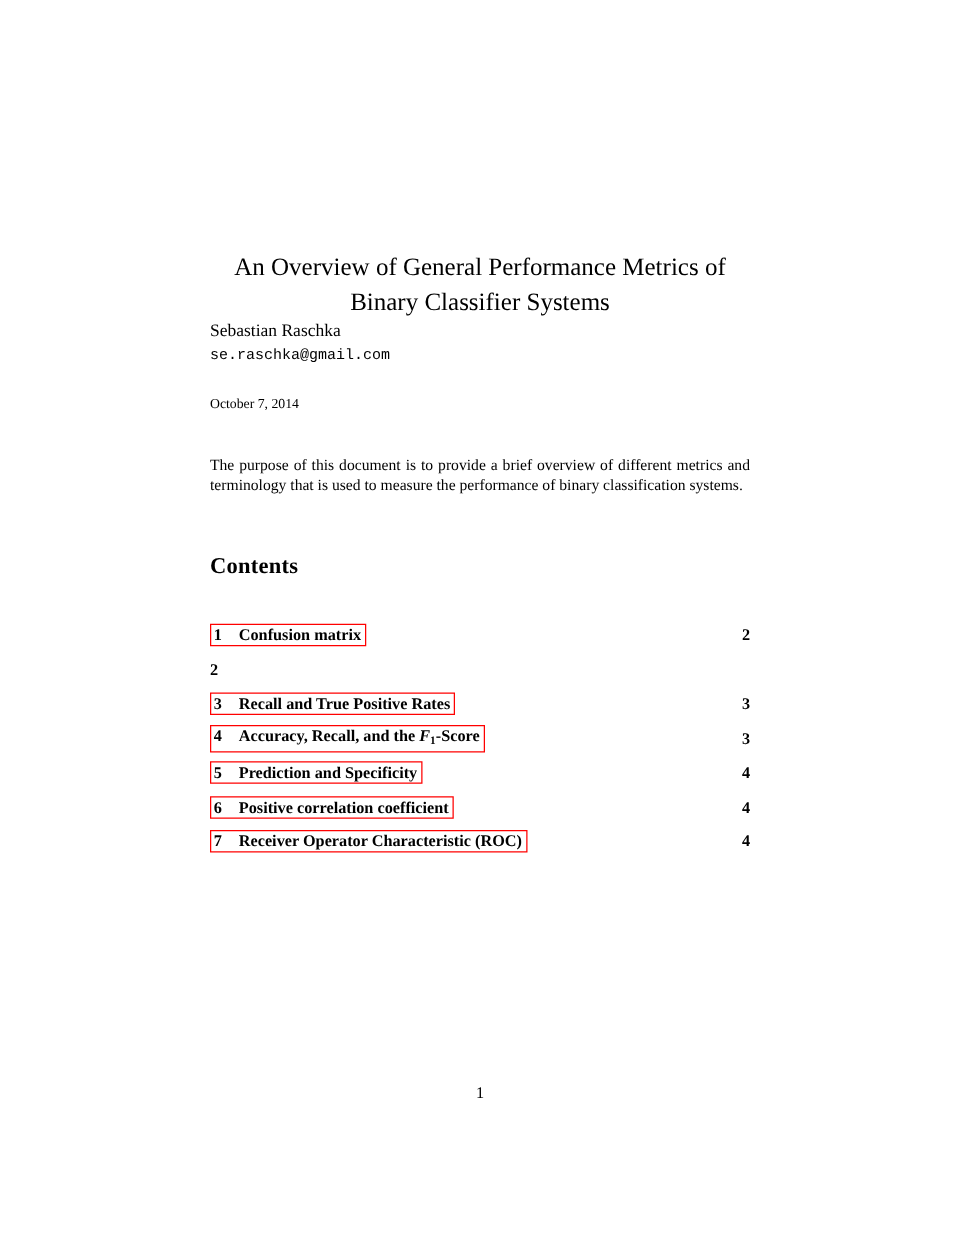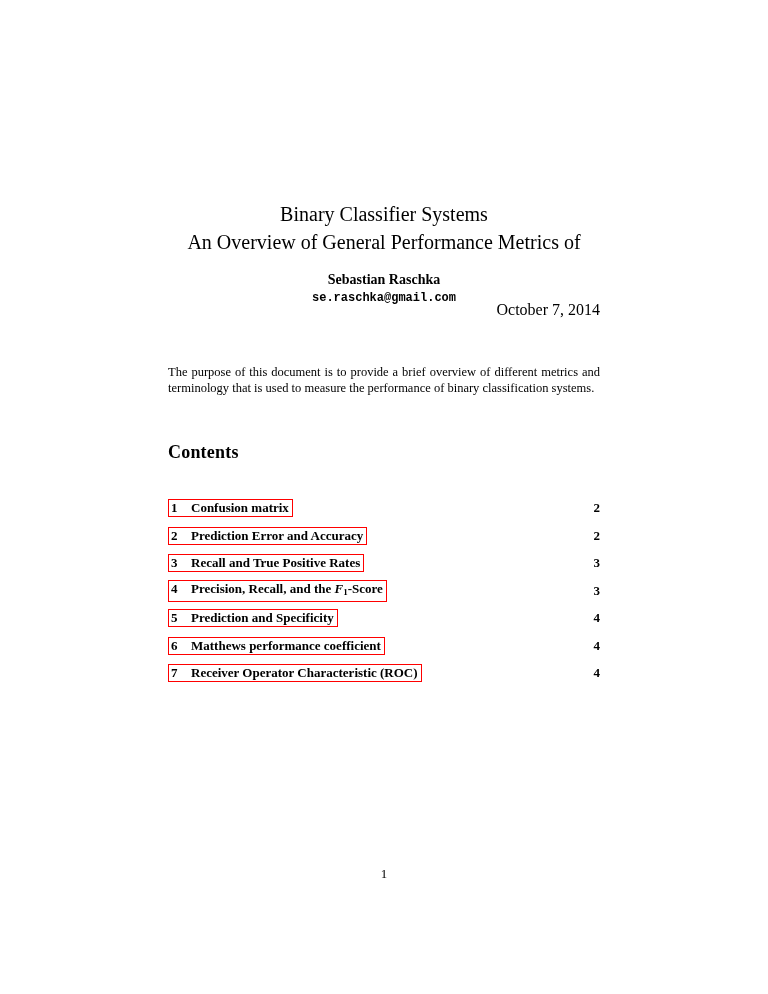--- a/index.html
+++ b/index.html
@@ -22,36 +22,35 @@
   }
 
   .title-block {
     top: 200px;
     text-align: center;
     font-size: 20px;
     line-height: 28px;
   }
 
   .author-block {
-    top: 271px;
-    text-align: center;
+    top: 257px;
+    text-align: left;
     font-size: 14px;
     line-height: 18px;
-    font-weight: bold;
   }
   .email-line {
     font-family: "Liberation Mono", "DejaVu Sans Mono", monospace;
     font-size: 12px;
     line-height: 18px;
   }
 
   .date-block {
-    top: 301px;
-    text-align: right;
-    font-size: 16px;
+    top: 317px;
+    text-align: left;
+    font-size: 11px;
   }
 
   .abstract-block {
     top: 365px;
     font-size: 12.5px;
     line-height: 15.6px;
     text-align: justify;
   }
 
   .contents-heading {
@@ -101,22 +100,22 @@
     text-align: center;
     font-size: 13px;
   }
 </style>
 </head>
 <body>
 
 <div class="page">
 
   <div class="block title-block">
+    <div>An Overview of General Performance Metrics of</div>
     <div>Binary Classifier Systems</div>
-    <div>An Overview of General Performance Metrics of</div>
   </div>
 
   <div class="block author-block">
     <div>Sebastian Raschka</div>
     <div class="email-line">se.raschka@gmail.com</div>
   </div>
 
   <div class="block date-block">October 7, 2014</div>
 
   <div class="block contents-heading">Contents</div>
@@ -126,50 +125,47 @@
   <div class="block toc-block">
 
     <div class="toc-row">
       <span class="toc-link">
         <span class="toc-num">1</span><span class="toc-label">Confusion matrix</span>
       </span>
       <span class="toc-page">2</span>
     </div>
 
     <div class="toc-row">
-      <span class="toc-link">
-        <span class="toc-num">2</span><span class="toc-label">Prediction Error and Accuracy</span>
-      </span>
       <span class="toc-page">2</span>
     </div>
 
     <div class="toc-row">
       <span class="toc-link">
         <span class="toc-num">3</span><span class="toc-label">Recall and True Positive Rates</span>
       </span>
       <span class="toc-page">3</span>
     </div>
 
     <div class="toc-row">
       <span class="toc-link">
-        <span class="toc-num">4</span><span class="toc-label"><span>Precision, Recall, and the </span><i>F</i><sub>1</sub><span>-Score</span></span>
+        <span class="toc-num">4</span><span class="toc-label"><span>Accuracy, Recall, and the </span><i>F</i><sub>1</sub><span>-Score</span></span>
       </span>
       <span class="toc-page">3</span>
     </div>
 
     <div class="toc-row">
       <span class="toc-link">
         <span class="toc-num">5</span><span class="toc-label">Prediction and Specificity</span>
       </span>
       <span class="toc-page">4</span>
     </div>
 
     <div class="toc-row">
       <span class="toc-link">
-        <span class="toc-num">6</span><span class="toc-label">Matthews performance coefficient</span>
+        <span class="toc-num">6</span><span class="toc-label">Positive correlation coefficient</span>
       </span>
       <span class="toc-page">4</span>
     </div>
 
     <div class="toc-row">
       <span class="toc-link">
         <span class="toc-num">7</span><span class="toc-label">Receiver Operator Characteristic (ROC)</span>
       </span>
       <span class="toc-page">4</span>
     </div>

